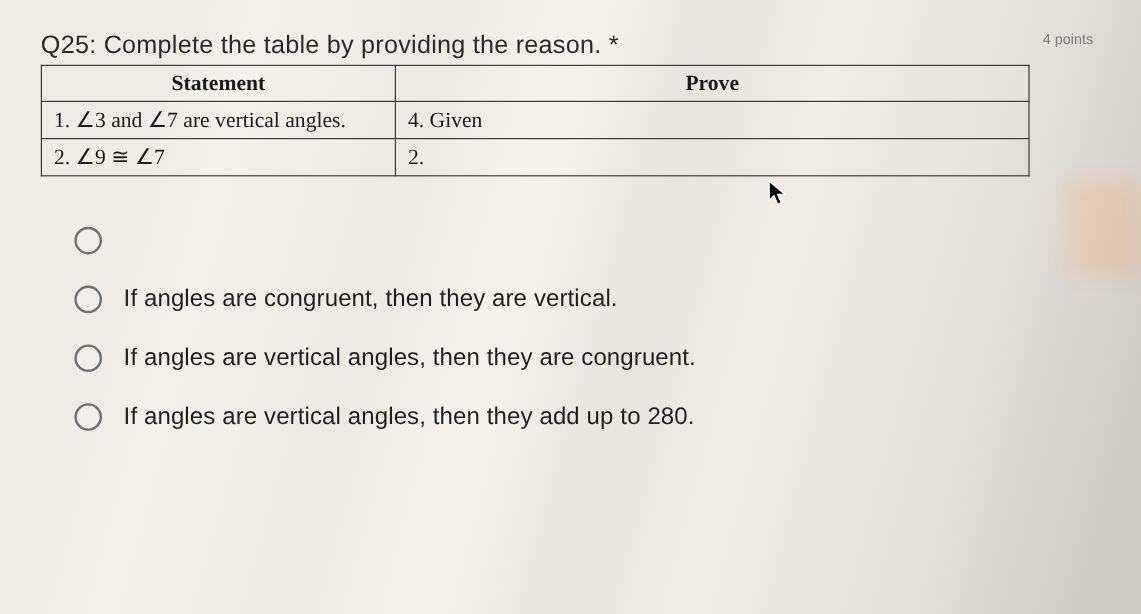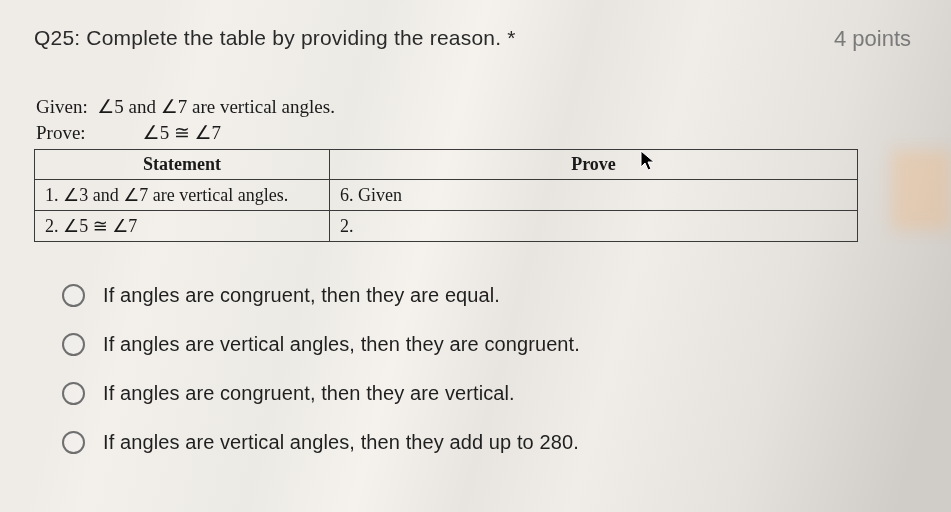--- a/index.html
+++ b/index.html
@@ -36,21 +36,21 @@
     display:flex;
     justify-content:space-between;
     align-items:flex-start;
   }
   .question-title {
     font-size: 21px;
     color:#2a2a2a;
     letter-spacing:0.2px;
   }
   .points {
-    font-size: 22px;
+    font-size: 12px;
     color:#7a7a7a;
     margin-right:6px;
   }
   .given-block{
     margin-top:42px;
     font-family:"Times New Roman", Times, serif;
     color:#1a1a1a;
     font-size:19px;
     line-height:1.35;
     padding-left:2px;
@@ -110,56 +110,51 @@
 </head>
 <body>
 
 <div class="page">
 
   <div class="header-row">
     <div class="question-title">Q25: Complete the table by providing the reason. *</div>
     <div class="points">4 points</div>
   </div>
 
-  <div class="given-block">
-    <div class="given-line">Given:  ∠5 and ∠7 are vertical angles.</div>
-    <div class="prove-line">Prove:            ∠5 ≅ ∠7</div>
-  </div>
 
   <table class="proof">
     <thead>
       <tr>
         <th class="stmt">Statement</th>
         <th>Prove</th>
       </tr>
     </thead>
     <tbody>
       <tr>
         <td>1. ∠3 and ∠7 are vertical angles.</td>
-        <td>6.  Given</td>
+        <td>4.  Given</td>
       </tr>
       <tr>
-        <td>2. ∠5 ≅ ∠7</td>
+        <td>2. ∠9 ≅ ∠7</td>
         <td>2.</td>
       </tr>
     </tbody>
   </table>
 
   <div class="options">
     <div class="option">
       <span class="radio"></span>
-      <span class="opt-label">If angles are congruent, then they are equal.</span>
+    </div>
+    <div class="option">
+      <span class="radio"></span>
+      <span class="opt-label">If angles are congruent, then they are vertical.</span>
     </div>
     <div class="option">
       <span class="radio"></span>
       <span class="opt-label">If angles are vertical angles, then they are congruent.</span>
-    </div>
-    <div class="option">
-      <span class="radio"></span>
-      <span class="opt-label">If angles are congruent, then they are vertical.</span>
     </div>
     <div class="option">
       <span class="radio"></span>
       <span class="opt-label">If angles are vertical angles, then they add up to 280.</span>
     </div>
   </div>
 
   <svg class="cursor-arrow" viewBox="0 0 16 22">
     <path d="M1 1 L1 17 L5 13 L8 20 L11 19 L8 12 L14 12 Z" fill="#000" stroke="#fff" stroke-width="1"></path>
   </svg>

